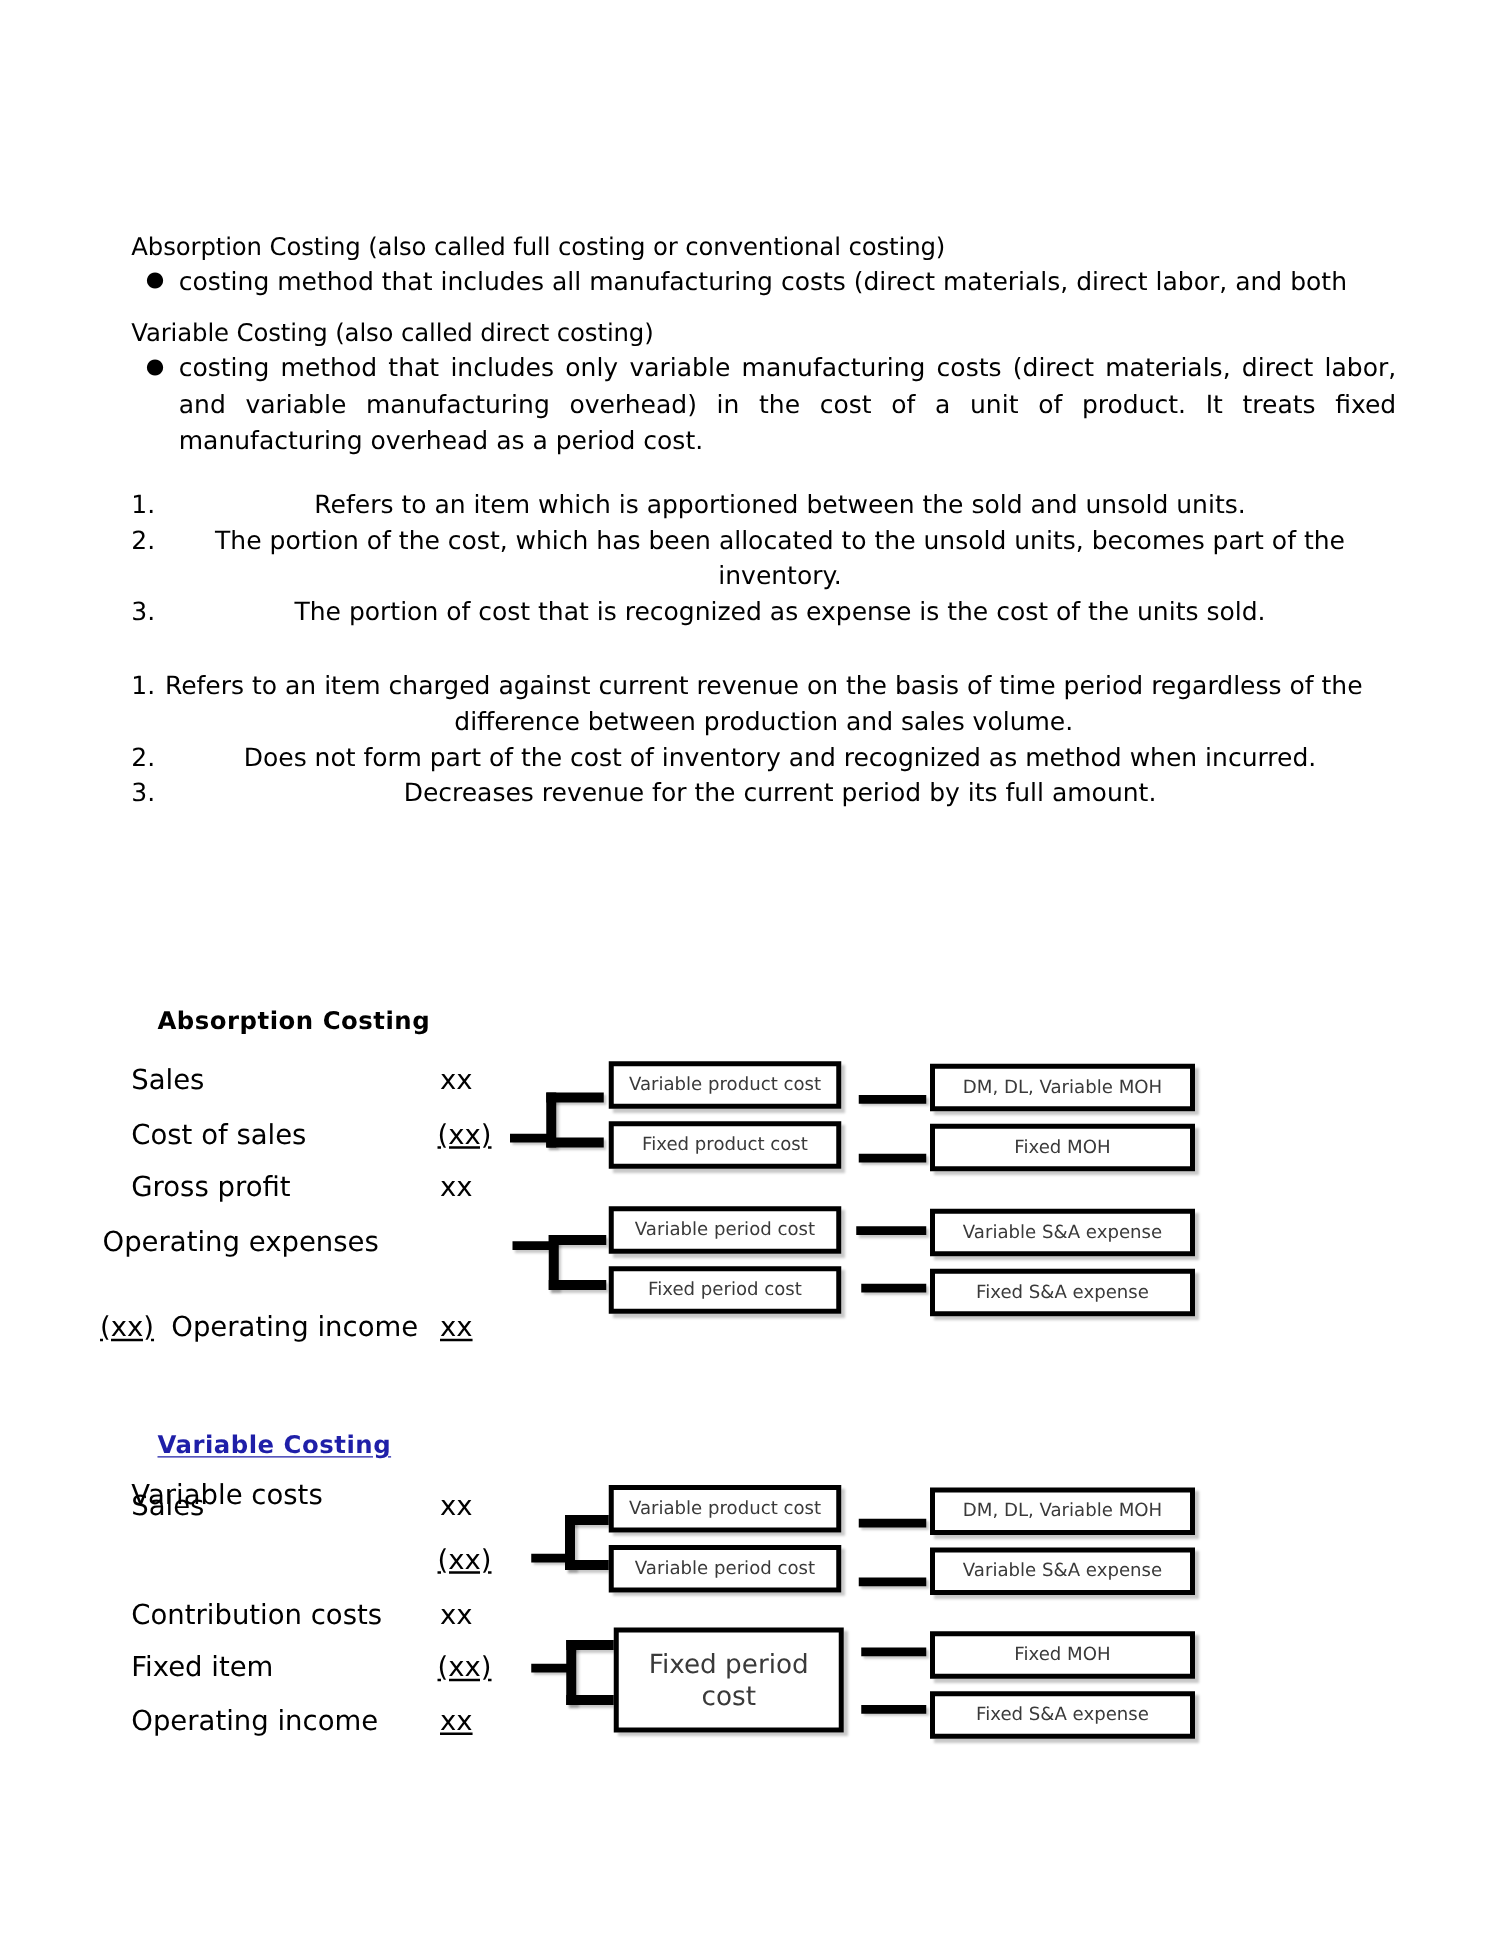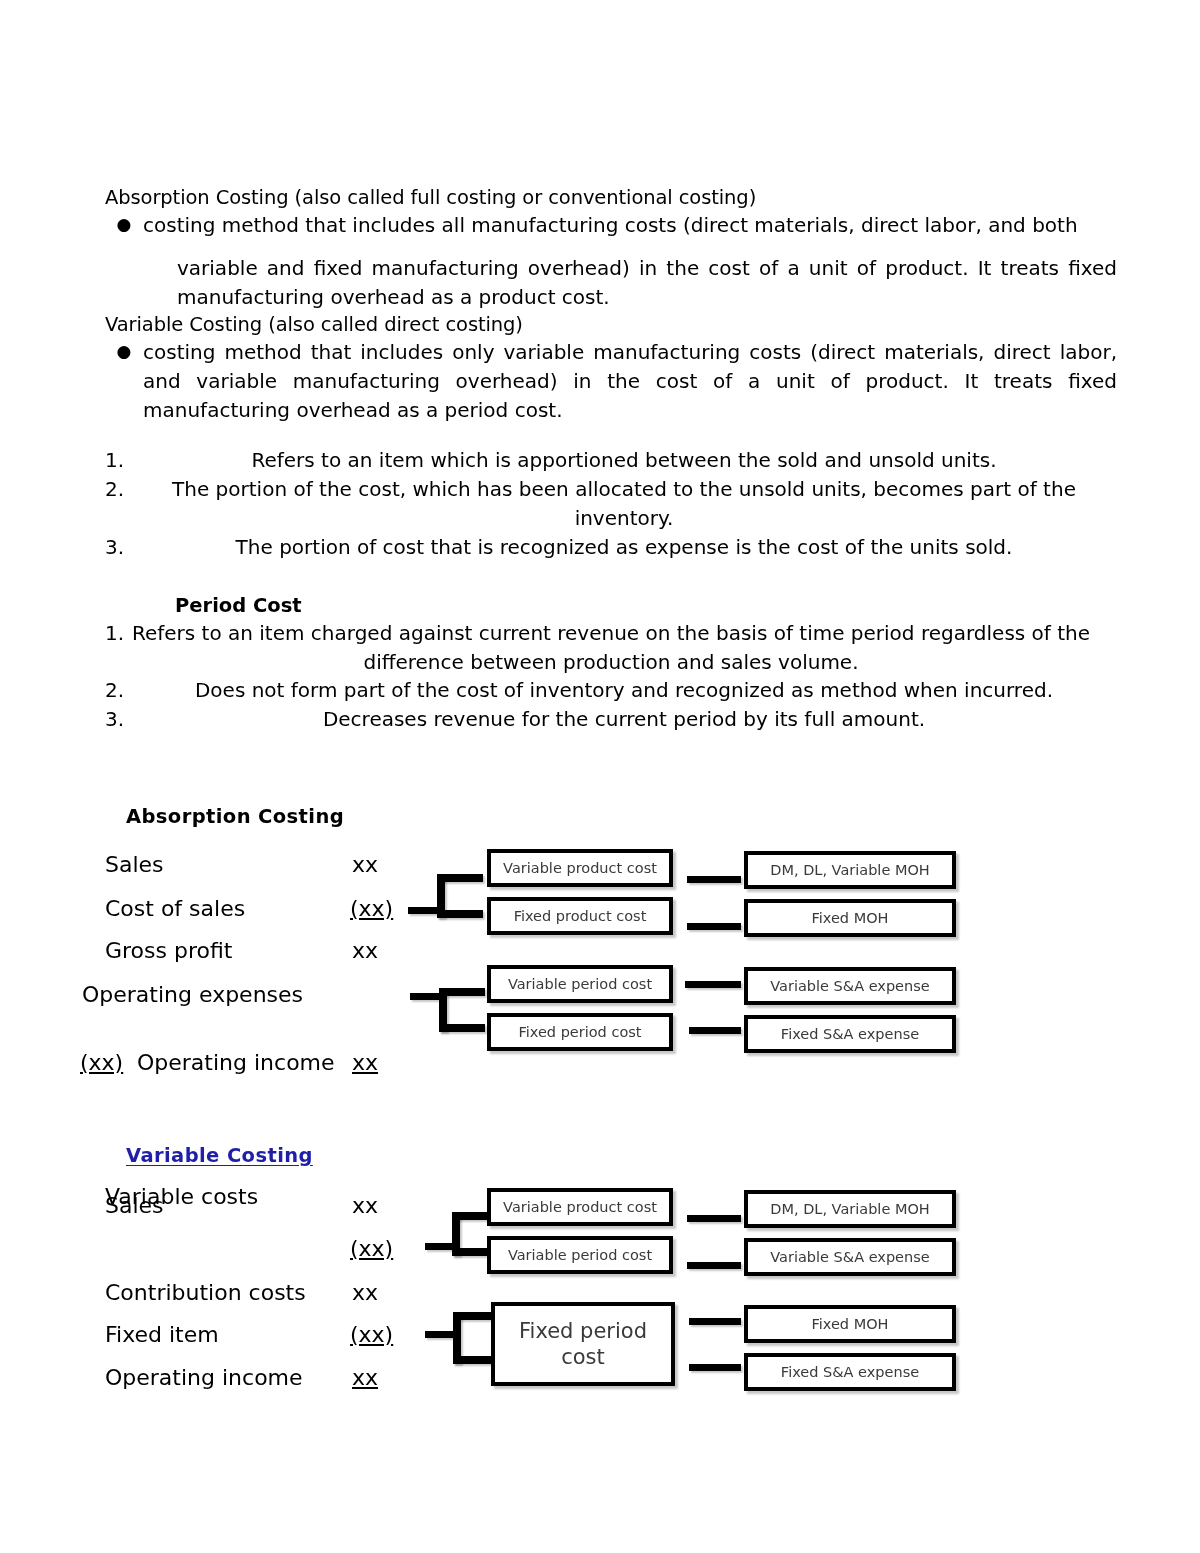--- a/index.html
+++ b/index.html
@@ -168,21 +168,20 @@
 
     <p class="h-bold">Absorption Costing (also called full costing or conventional costing)</p>
 
     <div class="bullet-row">
       <div class="bullet-mark">●</div>
       <div class="bullet-body para">costing method that includes all manufacturing costs (direct materials, direct labor, and both</div>
     </div>
 
     <div class="gap-sm"></div>
 
-    <div class="indent-sub para">variable and fixed manufacturing overhead) in the cost of a unit of product. It treats fixed manufacturing overhead as a product cost.</div>
 
     <p class="h-bold">Variable Costing (also called direct costing)</p>
 
     <div class="bullet-row">
       <div class="bullet-mark">●</div>
       <div class="bullet-body para">costing method that includes only variable manufacturing costs (direct materials, direct labor, and variable manufacturing overhead) in the cost of a unit of product. It treats fixed manufacturing overhead as a period cost.</div>
     </div>
 
     <div class="gap-md"></div>
 
@@ -196,21 +195,20 @@
       <div class="num-mark">2.</div>
       <div class="num-body para-nj">The portion of the cost, which has been allocated to the unsold units, becomes part of the inventory.</div>
     </div>
     <div class="num-row">
       <div class="num-mark">3.</div>
       <div class="num-body para-nj">The portion of cost that is recognized as expense is the cost of the units sold.</div>
     </div>
 
     <div class="gap-lg"></div>
 
-    <div class="sub-head">Period Cost</div>
 
     <div class="num-row">
       <div class="num-mark wide">1.</div>
       <div class="num-body para" style="margin-left:-30px;">Refers to an item charged against current revenue on the basis of time period regardless of the difference between production and sales volume.</div>
     </div>
     <div class="num-row">
       <div class="num-mark">2.</div>
       <div class="num-body para-nj">Does not form part of the cost of inventory and recognized as method when incurred.</div>
     </div>
     <div class="num-row">

